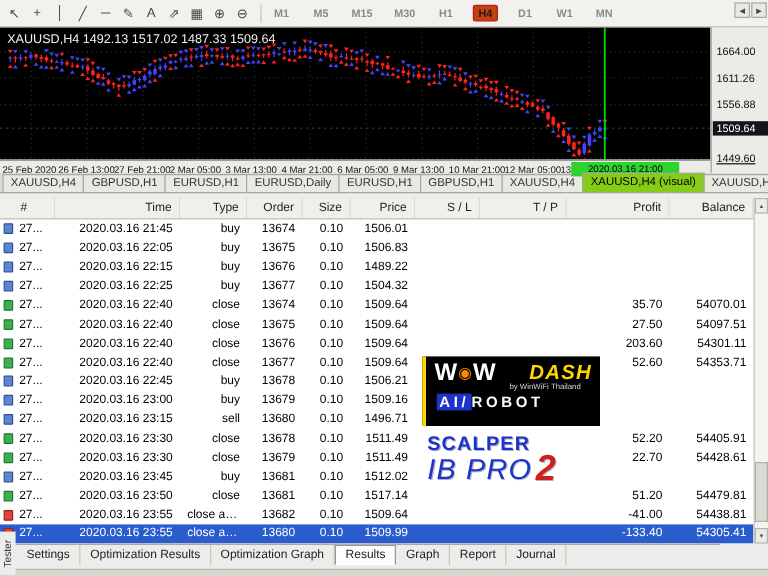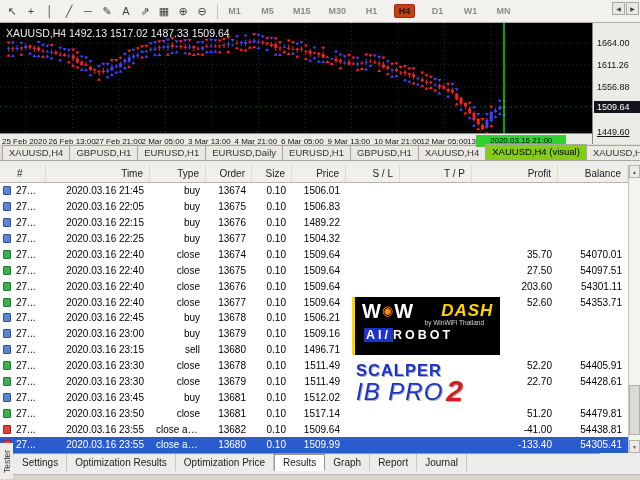--- a/index.html
+++ b/index.html
@@ -903,21 +903,21 @@
     <div class="sc-line2">
       <span class="ibpro">IB PRO</span>
       <span class="sc2">2</span>
     </div>
   </div>
 
   <div id="bottombar">
     <span id="btabs" style="display:flex">
         <span class="btab">Settings</span>
         <span class="btab">Optimization Results</span>
-        <span class="btab">Optimization Price</span>
+        <span class="btab">Optimization Graph</span>
         <span class="btab active">Results</span>
         <span class="btab">Graph</span>
         <span class="btab">Report</span>
         <span class="btab">Journal</span>
       </span>
   </div>
   <div id="tester">Tester</div>
   <div id="strip"></div>
 
 </div>

